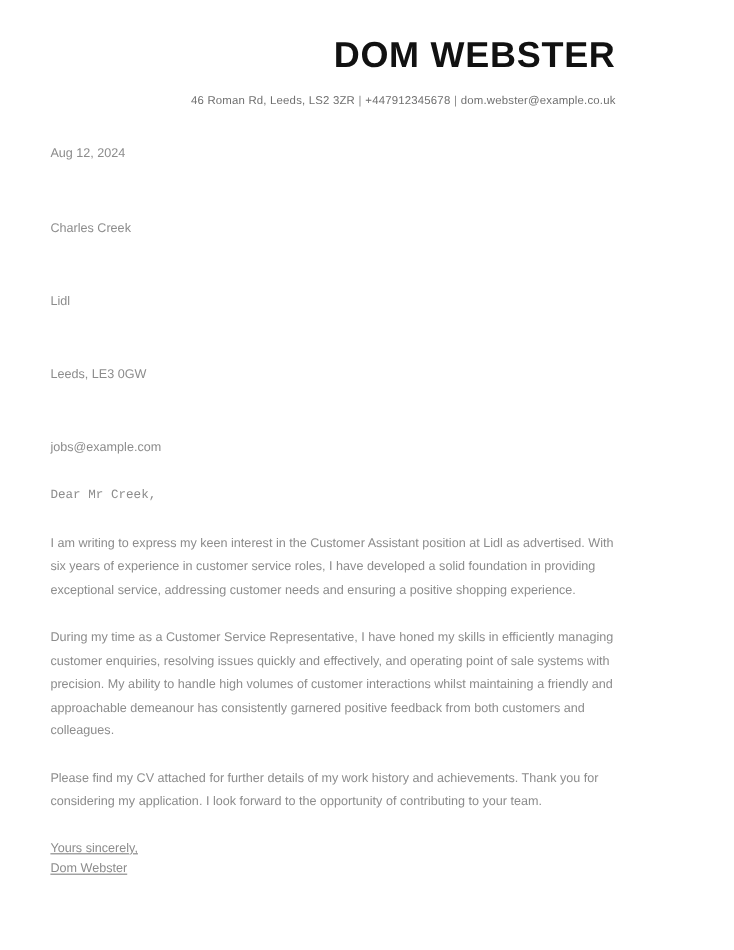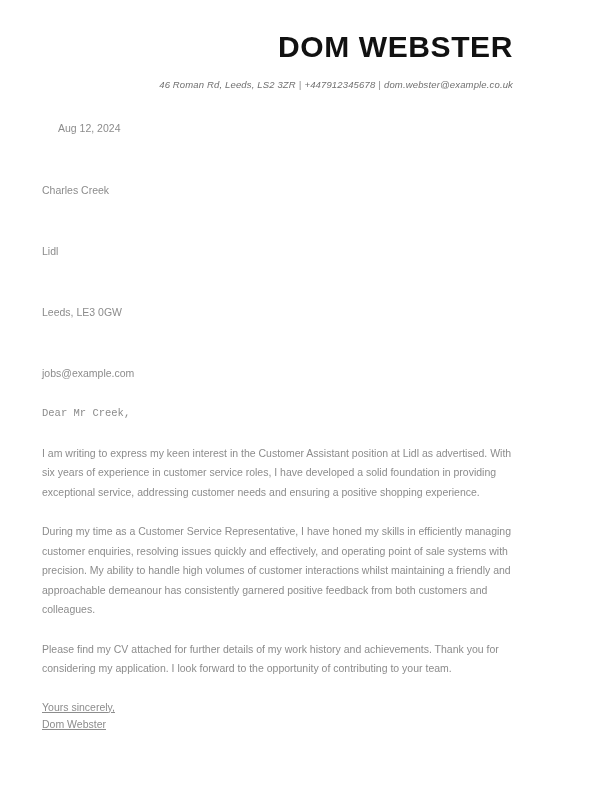--- a/index.html
+++ b/index.html
@@ -36,39 +36,38 @@
     white-space: nowrap;
   }
 
   .contact-line {
     margin-top: 14px;
     font-size: 9.5px;
     color: #6f6f6f;
     letter-spacing: 0.15px;
     line-height: 1.3;
     white-space: nowrap;
-    font-style: italic;
   }
 
   .contact-sep {
     padding: 0 3px;
     color: #8a8a8a;
   }
 
   
   .letter-body {
     margin-top: 28px;
     font-size: 10.5px;
     color: #8c8c8c;
     line-height: 19.5px;
     text-align: left;
   }
 
   .date-line {
-    margin: 0 0 22px 16px;
+    margin: 0 0 22px 0;
   }
 
   .recipient-block {
     margin: 0 0 22px 0;
   }
 
   .recipient-block div {
     line-height: 17px;
     margin-top: 44px;
   }

